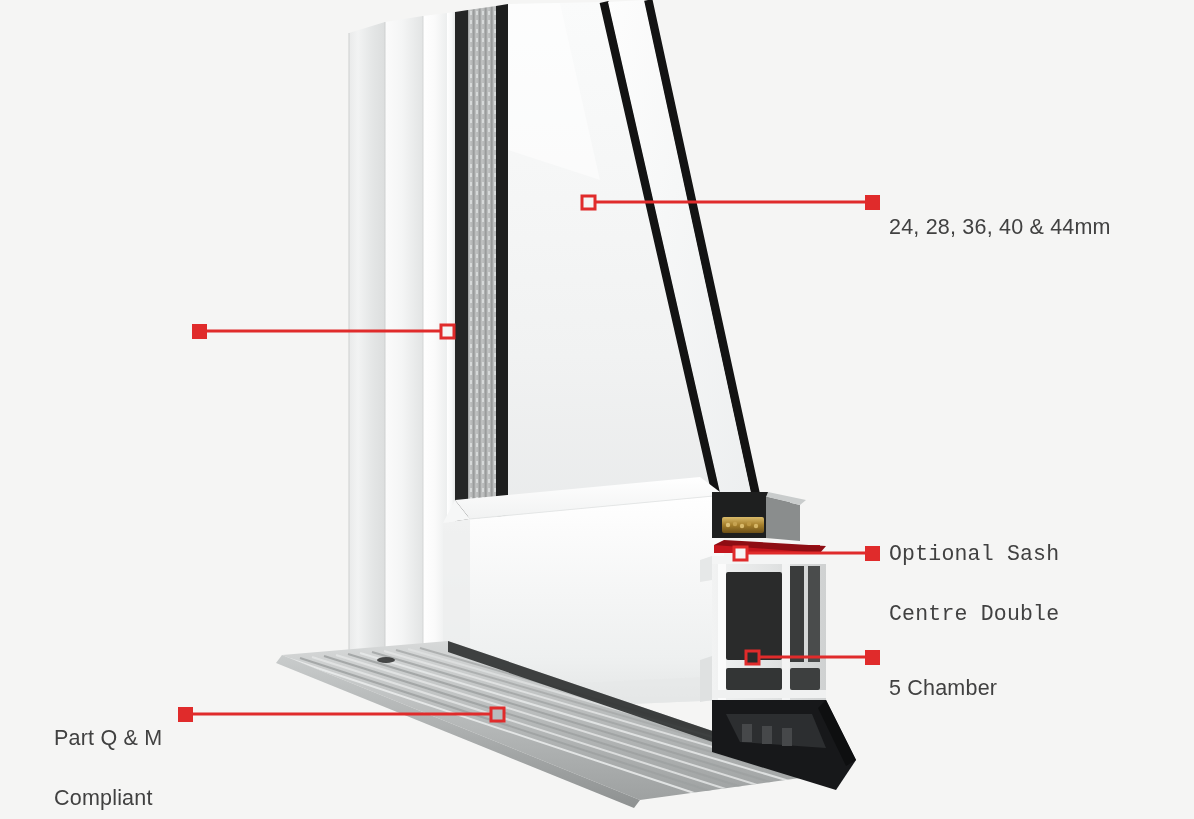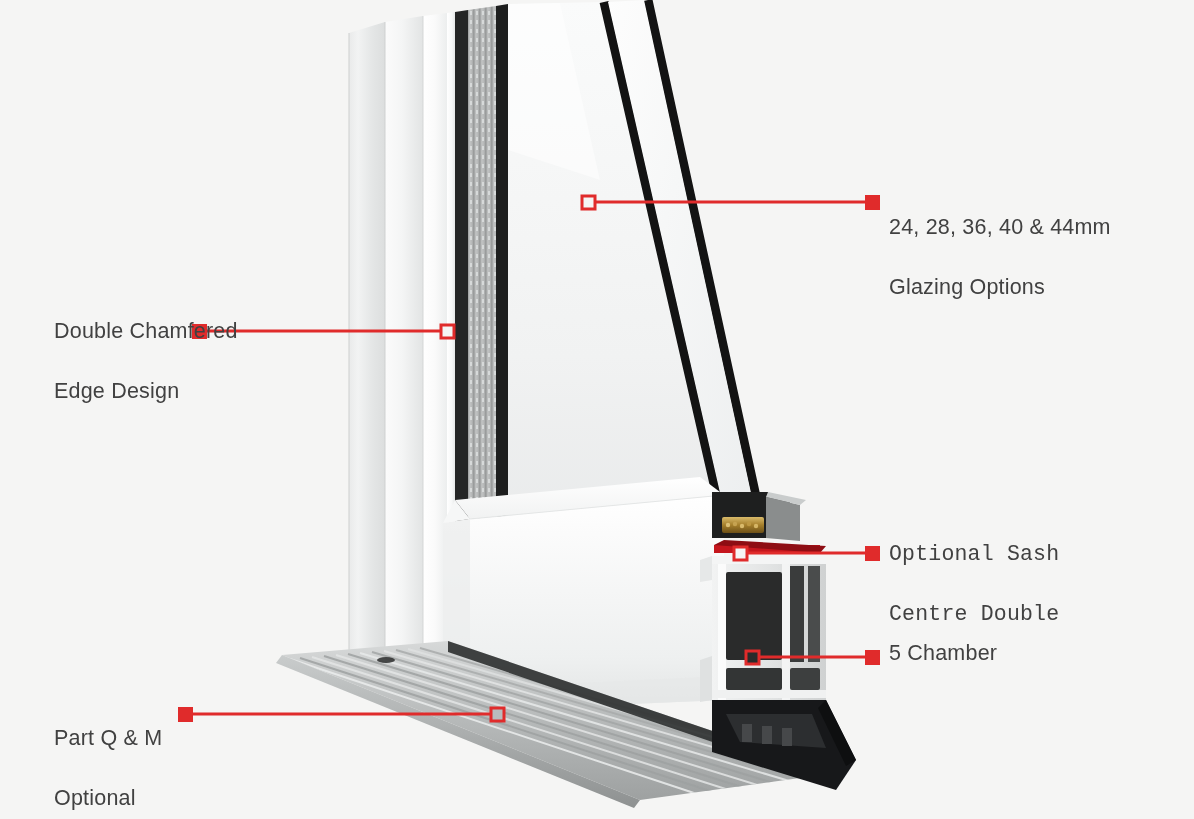--- a/index.html
+++ b/index.html
@@ -35,21 +35,21 @@
     line-height: 30px;
     letter-spacing: 0.2px;
     white-space: pre-line;
     font-family: "Liberation Sans", sans-serif;
   }
   .callout.right { text-align: left; }
   .callout.left  { text-align: left; }
   #co-glazing   { left: 889px; top: 182px; }
   #co-chamfer   { left: 54px;  top: 286px; }
   #co-seals     { left: 889px; top: 509px; font-family: Liberation Mono, monospace; }
-  #co-chamber   { left: 889px; top: 608px; }
+  #co-chamber   { left: 889px; top: 643px; }
   #co-partqm    { left: 54px;  top: 693px; }
 </style>
 </head>
 <body>
 
 <div id="stage">
 
   <svg id="product-svg" viewBox="0 0 1194 819" xmlns="http://www.w3.org/2000/svg">
     <defs>
 
@@ -274,35 +274,30 @@
       <g>
         <line x1="190" y1="714" x2="493" y2="714" stroke-width="3"></line>
         <rect x="179" y="708" width="13" height="13" fill="#e02b2b" stroke="#e02b2b" stroke-width="2"></rect>
         <rect x="491" y="708" width="13" height="13" fill="#b9bcbd" stroke="#e02b2b" stroke-width="3"></rect>
       </g>
     </g>
   </svg>
 
   <div class="callout right" id="co-glazing">
     <div>24, 28, 36, 40 &amp; 44mm</div>
-    <div>Glazing Options</div>
   </div>
 
-  <div class="callout left" id="co-chamfer">
-    <div>Double Chamfered</div>
-    <div>Edge Design</div>
-  </div>
 
   <div class="callout right" id="co-seals">
     <div>Optional Sash</div>
     <div>Centre Double</div>
   </div>
 
   <div class="callout right" id="co-chamber">
     <div>5 Chamber</div>
   </div>
 
   <div class="callout left" id="co-partqm">
     <div>Part Q &amp; M</div>
-    <div>Optional</div>
+    <div>Compliant</div>
   </div>
 
 </div>
 
 </body></html>

